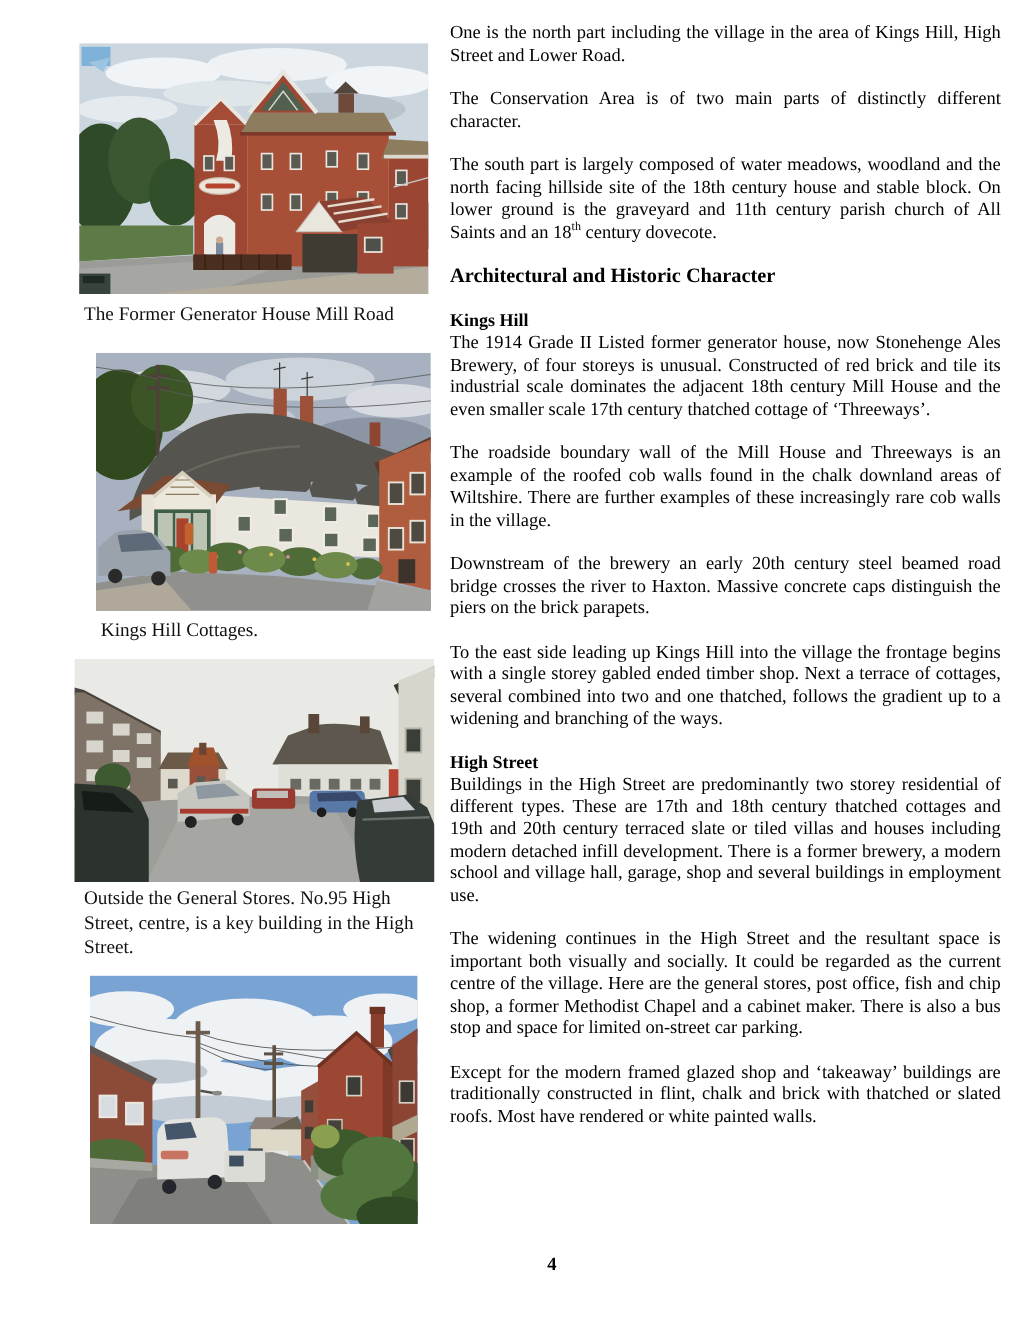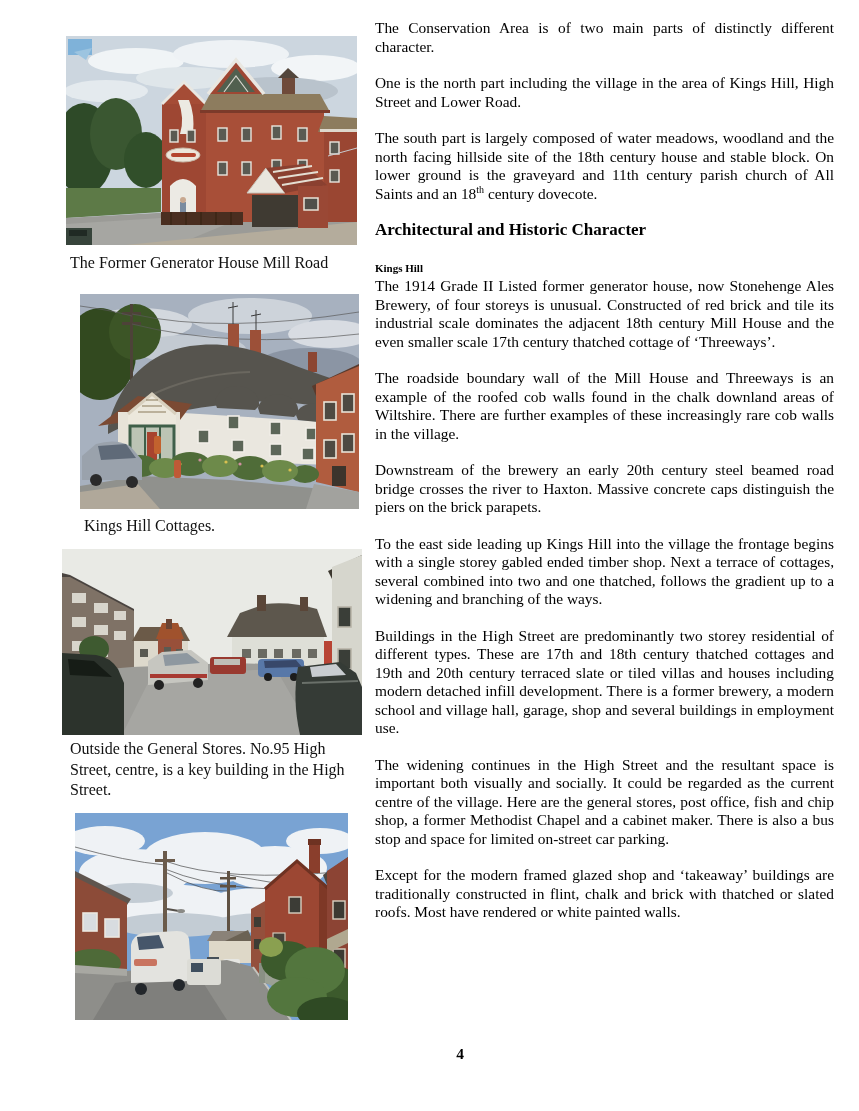--- a/index.html
+++ b/index.html
@@ -4,21 +4,21 @@
 <style>
   html,body{margin:0;padding:0;background:#fff;}
   .page{position:relative;width:859px;height:1111px;background:#ffffff;overflow:hidden;
         font-family:"Liberation Serif",serif;color:#000;}
   .photo{position:absolute;}
   .photo svg{display:block;width:100%;height:100%;}
   .caption{position:absolute;font-size:16px;line-height:20.5px;color:#111;}
   .rightcol{position:absolute;left:375px;top:19px;width:459px;font-size:15.4px;line-height:18.5px;text-align:justify;}
   .rightcol p{margin:0 0 18px 0;}
   .main-heading{font-size:17px;font-weight:bold;margin:0 0 19px 0;text-align:left;}
-  .sub-heading{font-size:11px;font-weight:bold;margin:0;text-align:left;line-height:18.5px;}
+  .sub-heading{font-size:15px;font-weight:bold;margin:0;text-align:left;line-height:18.5px;}
   .sub-heading.gap-above{margin-top:9px;}
   sup{font-size:10px;line-height:0;}
   .page-number{position:absolute;left:430px;top:1045px;width:60px;text-align:center;
                font-weight:bold;font-size:15.5px;}
 </style>
 </head>
 <body>
 
 <div class="page">
 
@@ -362,32 +362,33 @@
       <g fill="#53763e">
         <ellipse cx="240" cy="158" rx="30" ry="24"></ellipse>
           <ellipse cx="222" cy="184" rx="30" ry="20"></ellipse>
       </g>
       <ellipse cx="252" cy="200" rx="30" ry="16" fill="#2f4a24"></ellipse>
       <ellipse cx="196" cy="134" rx="12" ry="10" fill="#8aa050"></ellipse>
     </svg>
   </div>
 
   <div class="rightcol">
+    <p>One is the north part including the village in the area of Kings Hill, High Street and Lower Road.</p>
     <p>The Conservation Area is of two main parts of distinctly different character.</p>
-    <p>One is the north part including the village in the area of Kings Hill, High Street and Lower Road.</p>
     <p><span>The south part is largely composed of water meadows, woodland and the north facing hillside site of the 18th century house and stable block.  On lower ground is the graveyard and 11th century parish church of All Saints and an 18</span><sup>th</sup><span> century dovecote.</span></p>
 
     <h2 class="main-heading">Architectural and Historic Character</h2>
 
     <h3 class="sub-heading">Kings Hill</h3>
     <p>The 1914 Grade II Listed former generator house, now Stonehenge Ales Brewery, of four storeys is unusual. Constructed of red brick and tile its industrial scale dominates the adjacent 18th century Mill House and the even smaller scale 17th century thatched cottage of ‘Threeways’.</p>
     <p>The roadside boundary wall of the Mill House and Threeways is an example of the roofed cob walls found in the chalk downland areas of Wiltshire.  There are further examples of these increasingly rare cob walls in the village.</p>
     <p>Downstream of the brewery an early 20th century steel beamed road bridge crosses the river to Haxton.  Massive concrete caps distinguish the piers on the brick parapets.</p>
     <p>To the east side leading up Kings Hill into the village the frontage begins with a single storey gabled ended timber shop.    Next a terrace of cottages, several combined into two and one thatched, follows the gradient up to a widening and branching of the ways.</p>
 
+    <h3 class="sub-heading gap-above">High Street</h3>
     <p>Buildings in the High Street are predominantly two storey residential of different types.  These are 17th and 18th century thatched cottages and 19th and 20th century terraced slate or tiled villas and houses including modern detached infill development.    There is a former brewery, a modern school and village hall, garage, shop and several buildings in employment use.</p>
     <p>The widening continues in the High Street and the resultant space is important both visually and socially. It could be regarded as the current centre of the village.  Here are the general stores, post office, fish and chip shop, a former Methodist Chapel and a cabinet maker.  There is also a bus stop and space for limited on-street car parking.</p>
     <p>Except for the modern framed glazed shop and ‘takeaway’ buildings are traditionally constructed in flint, chalk and brick with thatched or slated roofs.  Most have rendered or white painted walls.</p>
   </div>
 
   <div class="page-number">4</div>
 
 </div>
 
 </body></html>

